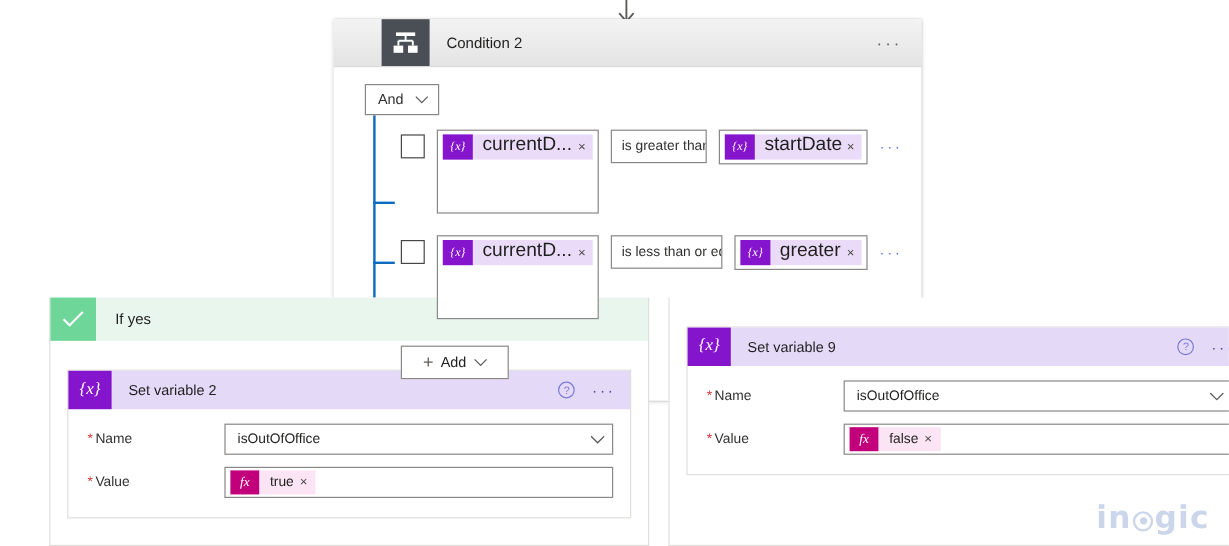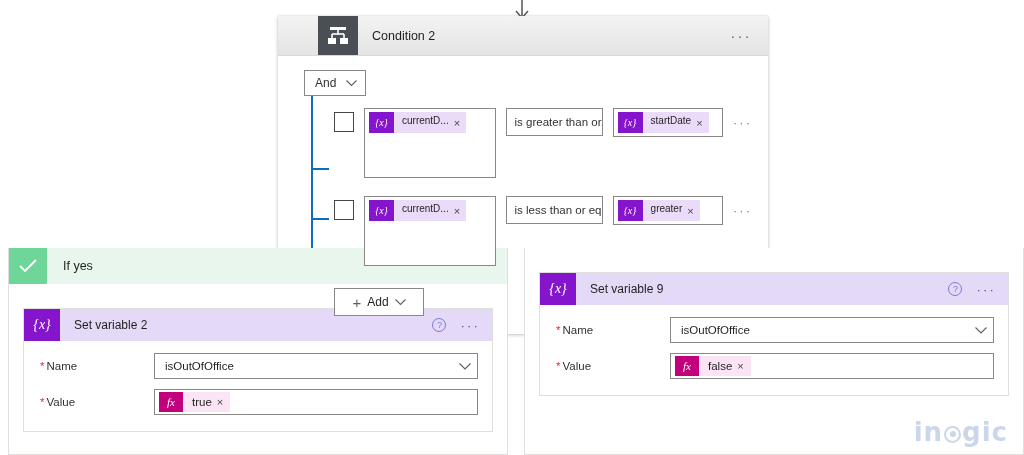--- a/index.html
+++ b/index.html
@@ -155,21 +155,21 @@
     justify-content: center;
     font-style: italic;
     font-size: 10px;
     font-family: "Liberation Serif", serif;
     flex: 0 0 25px;
   }
   .token-label {
     display: flex;
     align-items: center;
     padding: 0 5px 4px 8px;
-    font-size: 10px;
+    font-size: 16px;
     color: #201f1e;
     white-space: nowrap;
     overflow: hidden;
   }
   .token-x {
     display: flex;
     align-items: center;
     padding-right: 6px;
     color: #484644;
     font-size: 11px;
@@ -217,20 +217,21 @@
 
   
   .branch {
     position: absolute;
     top: 248px;
     width: 500px;
     height: 207px;
     background: #ffffff;
     border: 1px solid #e1dfdd;
     border-top: none;
+    margin-left: 33px;
   }
   .branch.yes { left: 8px; }
   .branch.no  { left: 524px; }
 
   .branch-header {
     height: 36px;
     display: flex;
     align-items: stretch;
   }
   .branch.yes .branch-header { background: #e8f6ed; }

